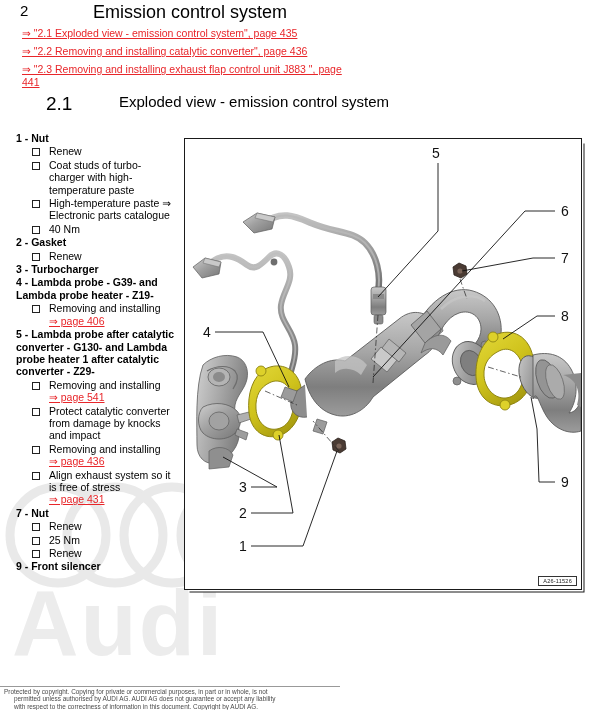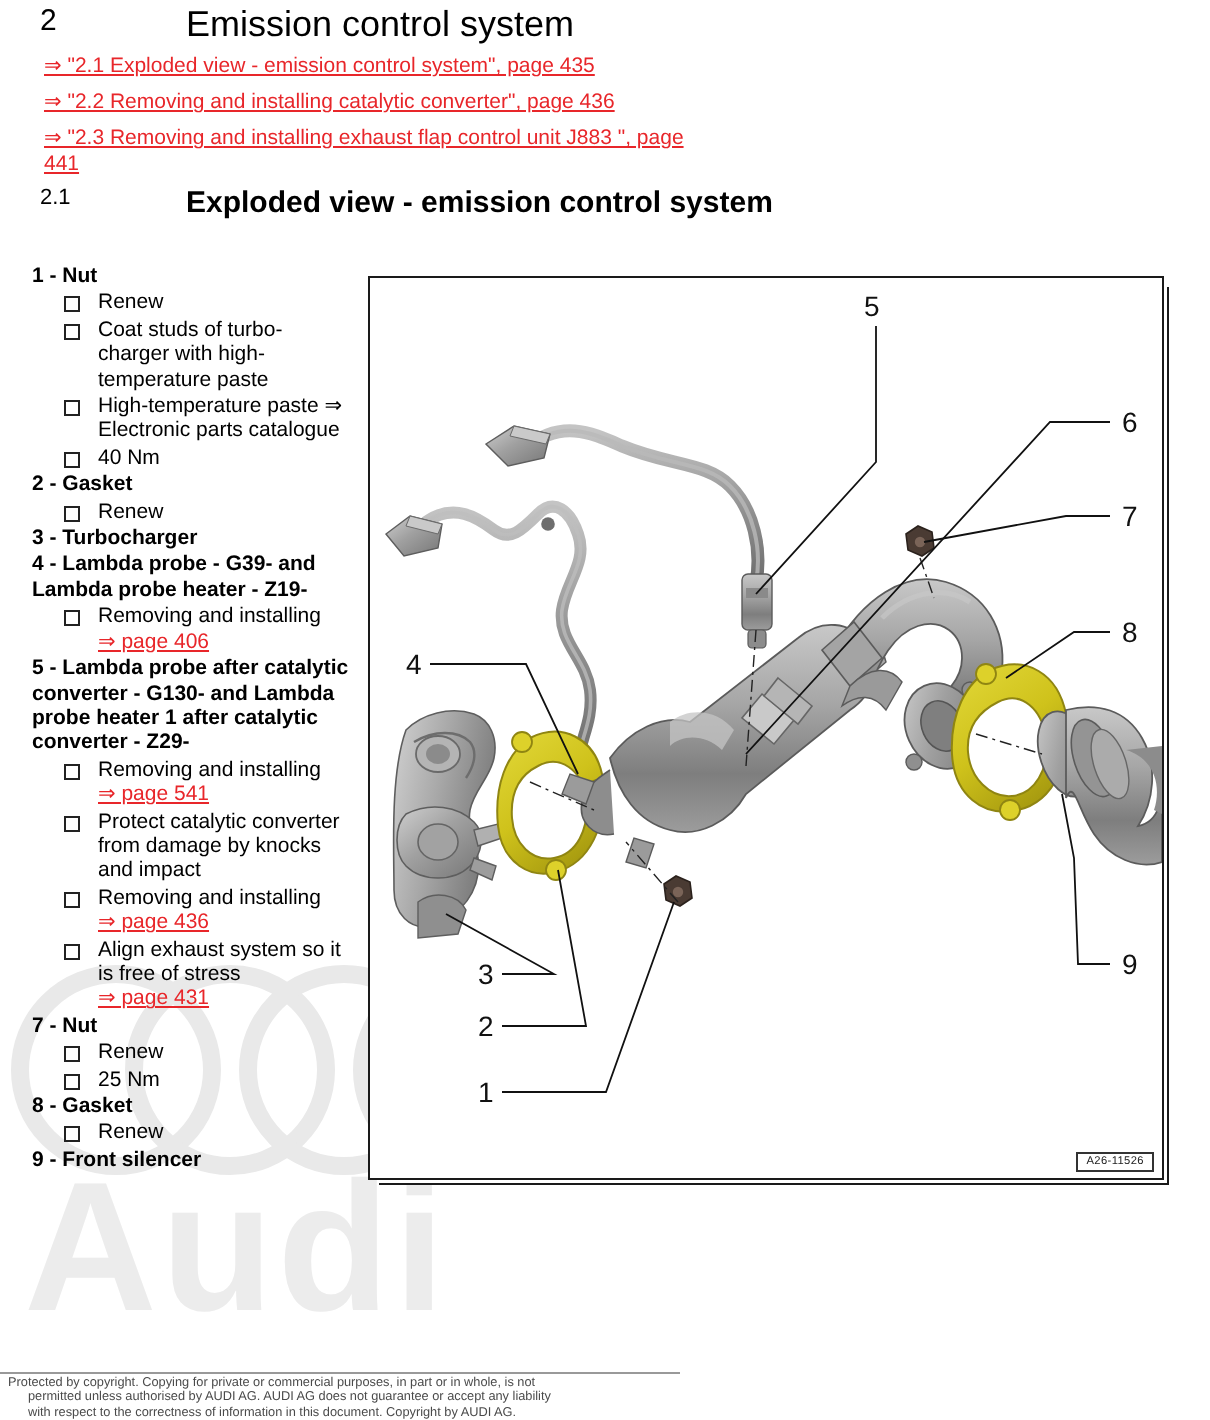--- a/index.html
+++ b/index.html
@@ -61,22 +61,22 @@
   #xref-3 { top: 63px; }
 
   #section-heading {
     position: absolute;
     left: 20px;
     top: 93px;
     width: 560px;
     display: flex;
     z-index: 2;
   }
-  #section-heading .num { width: 73px; font-size: 11px; }
-  #section-heading .title { font-size: 15px; font-weight: bold; }
+  #section-heading .num { width: 73px; font-size: 19px; margin-left: 26px; }
+  #section-heading .title { font-size: 15px; }
 
   
   #parts-list {
     position: absolute;
     left: 16px;
     top: 132px;
     width: 160px;
     z-index: 2;
   }
   .part-item { margin-bottom: 1px; }
@@ -248,21 +248,20 @@
       <div class="bullet-row">
         <span class="bullet-box"></span>
         <span class="bullet-text"><span>Renew</span></span>
       </div>
       <div class="bullet-row">
         <span class="bullet-box"></span>
         <span class="bullet-text"><span>25 Nm</span></span>
       </div>
     </div>
     <div class="part-item">
-      <div class="part-title">8 - Gasket</div>
       <div class="bullet-row">
         <span class="bullet-box"></span>
         <span class="bullet-text"><span>Renew</span></span>
       </div>
     </div>
     <div class="part-item">
       <div class="part-title">9 - Front silencer</div>
     </div>
   </div>
 

